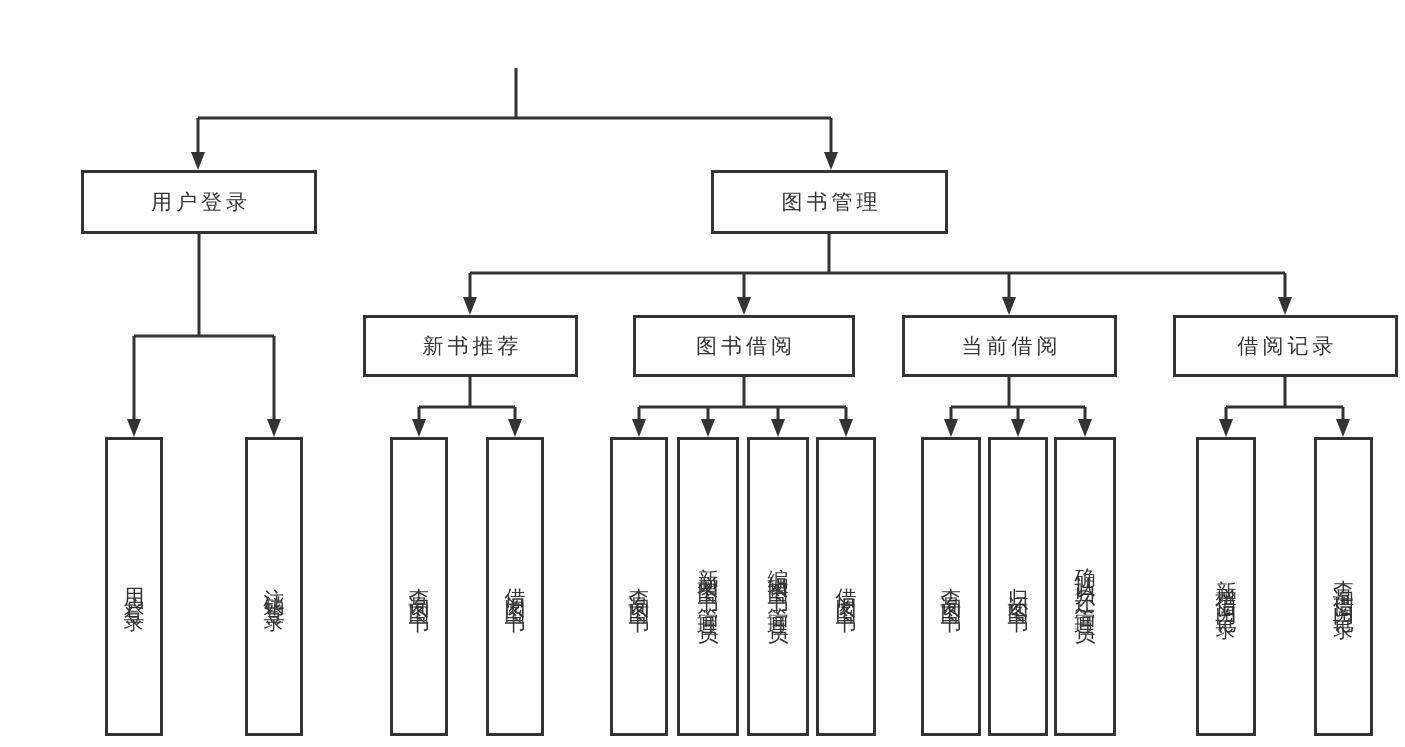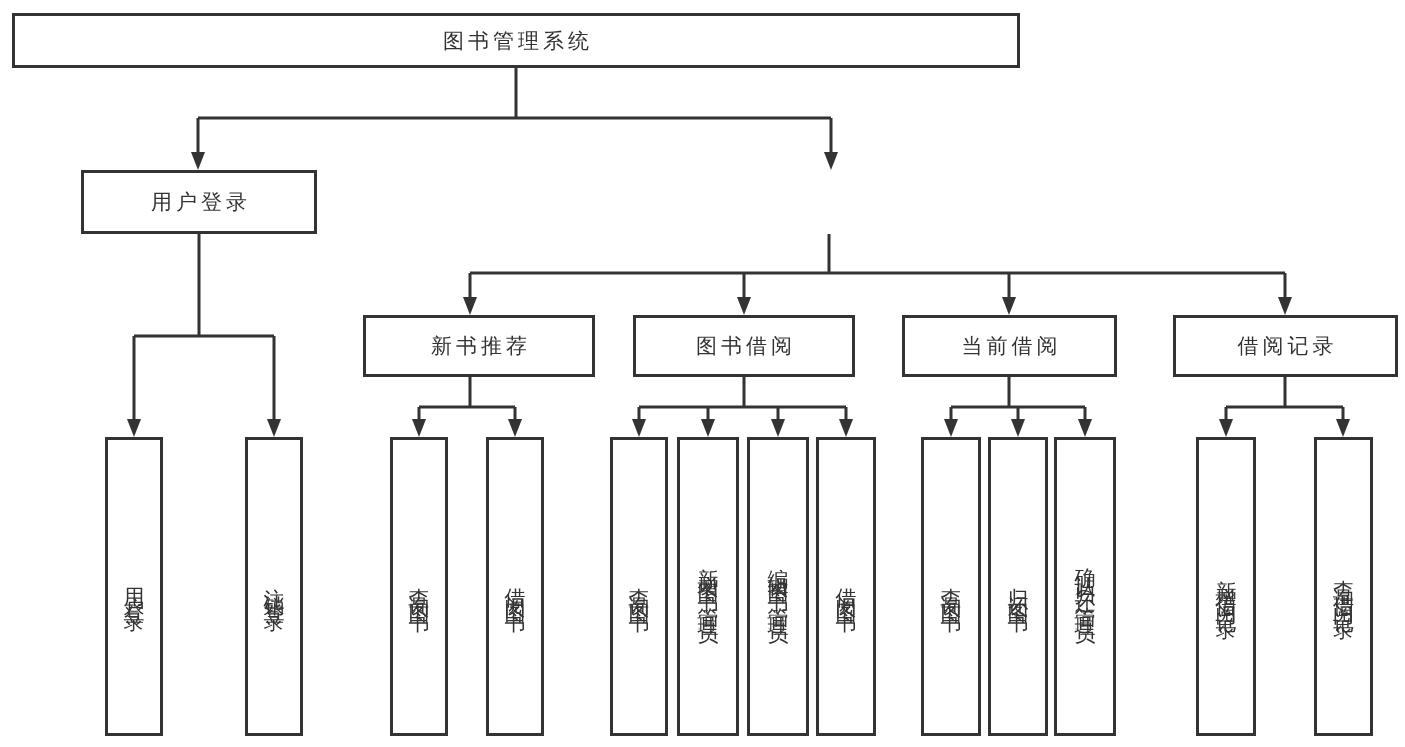--- a/index.html
+++ b/index.html
@@ -78,29 +78,29 @@
     <polygon points="701,419 715,419 708,437"></polygon>
     <polygon points="771,419 785,419 778,437"></polygon>
     <polygon points="839,419 853,419 846,437"></polygon>
     <polygon points="944,419 958,419 951,437"></polygon>
     <polygon points="1011,419 1025,419 1018,437"></polygon>
     <polygon points="1078,419 1092,419 1085,437"></polygon>
     <polygon points="1219,419 1233,419 1226,437"></polygon>
     <polygon points="1336,419 1350,419 1343,437"></polygon>
   </svg>
 
-  <div class="node" style="left:12px;top:13px;width:1008px;height:55px;">
-    <span class="lbl">图书管理系统</span>
-  </div>
 
   <div class="node" style="left:81px;top:170px;width:236px;height:64px;">
     <span class="lbl">用户登录</span>
   </div>
+  <div class="node" style="left:711px;top:170px;width:237px;height:64px;">
+    <span class="lbl">图书管理</span>
+  </div>
 
-  <div class="node" style="left:363px;top:315px;width:232px;height:62px;">
+  <div class="node" style="left:363px;top:315px;width:215px;height:62px;">
     <span class="lbl">新书推荐</span>
   </div>
   <div class="node" style="left:633px;top:315px;width:222px;height:62px;">
     <span class="lbl">图书借阅</span>
   </div>
   <div class="node" style="left:902px;top:315px;width:215px;height:62px;">
     <span class="lbl">当前借阅</span>
   </div>
   <div class="node" style="left:1173px;top:315px;width:225px;height:62px;">
     <span class="lbl">借阅记录</span>

